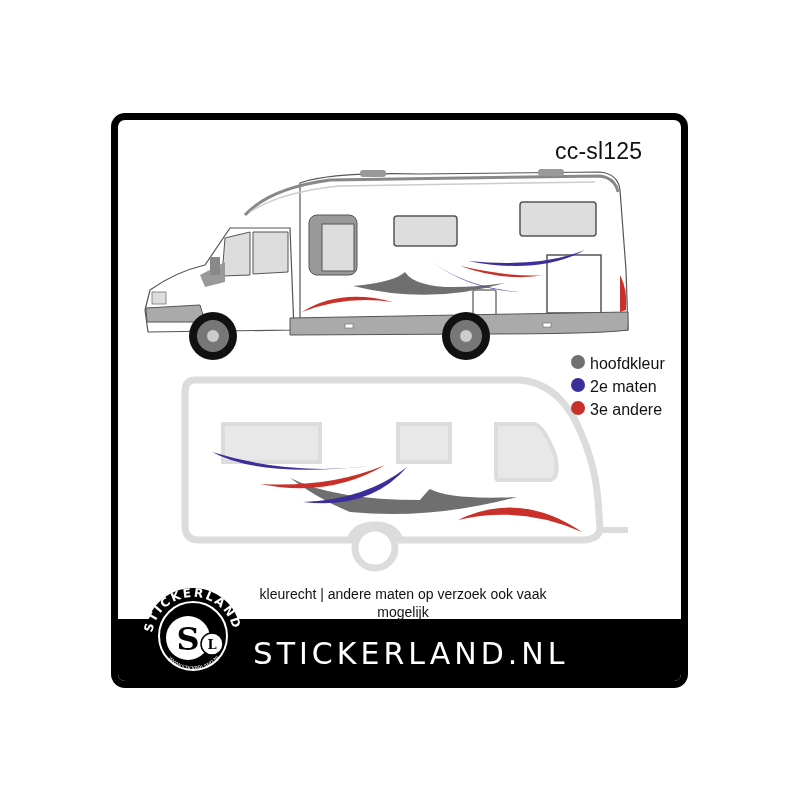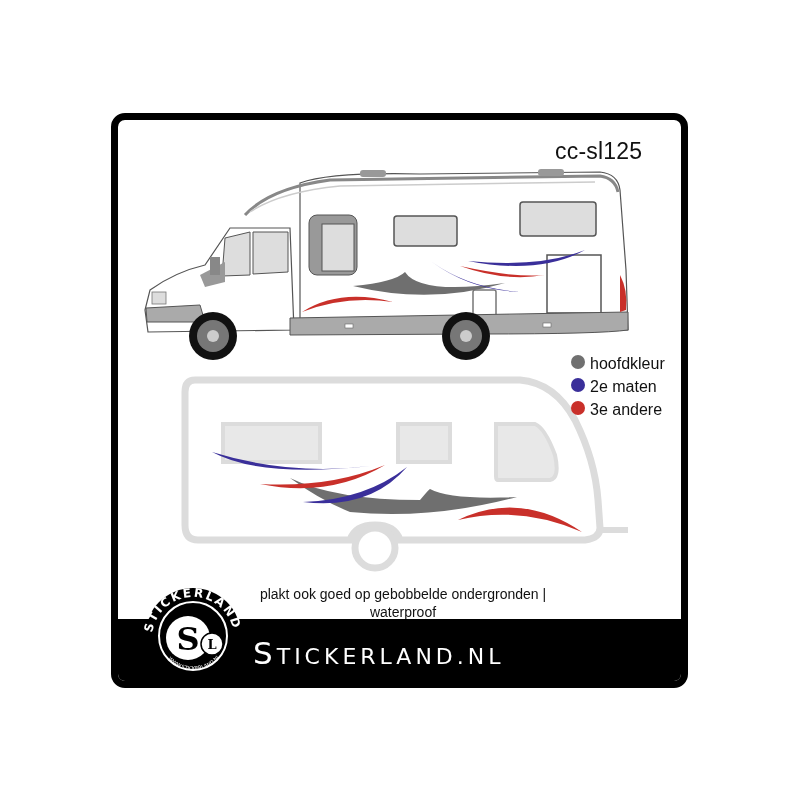--- a/index.html
+++ b/index.html
@@ -19,21 +19,21 @@
   .legend-item { display:flex; align-items:flex-start; height:23px; font-size:16px; color:#111; }
   .legend-dot { width:14px; height:14px; border-radius:50%; margin-right:5px; }
   .tagline {
     position:absolute; left:120px; top:465px; width:330px; text-align:center;
     font-size:14px; line-height:18px; color:#111;
   }
   .brand {
     position:absolute; left:135px; top:515px; font-size:31px; color:#fff;
     font-family:"DejaVu Sans", sans-serif; letter-spacing:4px; font-weight:normal;
   }
-  .brand .small { font-size:22px; }
+  .brand .small { font-size:30px; }
   .logo { position:absolute; left:20px; top:458px; }
 </style>
 </head>
 <body>
 
 <div class="card">
 
   <div class="code">cc-sl125</div>
 
   <svg class="scene" width="563" height="500" viewBox="0 0 563 500">
@@ -111,21 +111,20 @@
       <span class="legend-dot" style="background:#3a2f9a"></span>
       <span>2e maten</span>
     </div>
     <div class="legend-item">
       <span class="legend-dot" style="background:#c9302a"></span>
       <span>3e andere</span>
     </div>
   </div>
 
   <div class="tagline">
-    <div>plakt ook goed op gebobbelde ondergronden | waterproof</div>
     <div>kleurecht | andere maten op verzoek ook vaak mogelijk</div>
   </div>
 
   <div class="footer-bar"></div>
 
   <svg class="logo" width="110" height="110" viewBox="0 0 110 110">
     <defs>
       <path id="ringTop" d="M14,60 A41,41 0 0,1 96,60"></path>
       <path id="ringBottom" d="M24,72 A34,34 0 0,0 86,72"></path>
     </defs>

